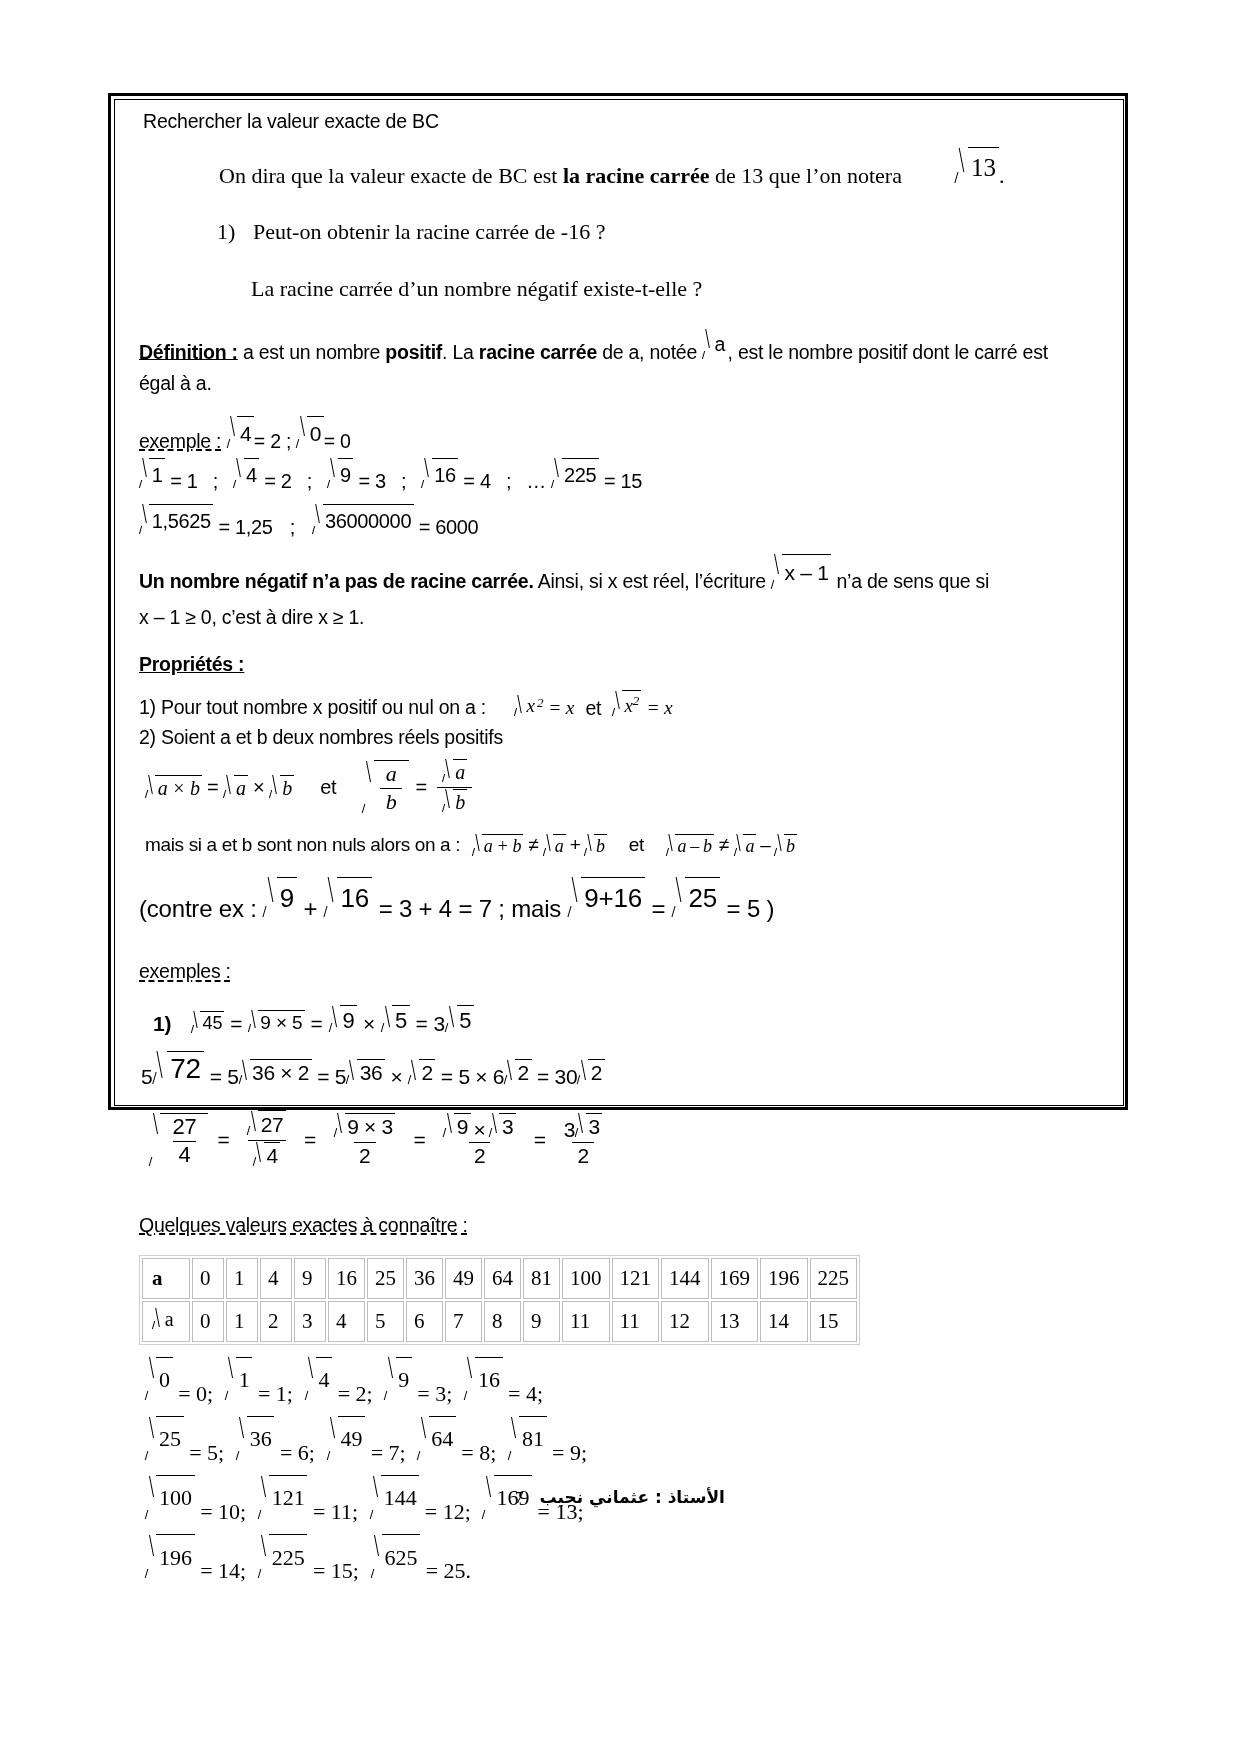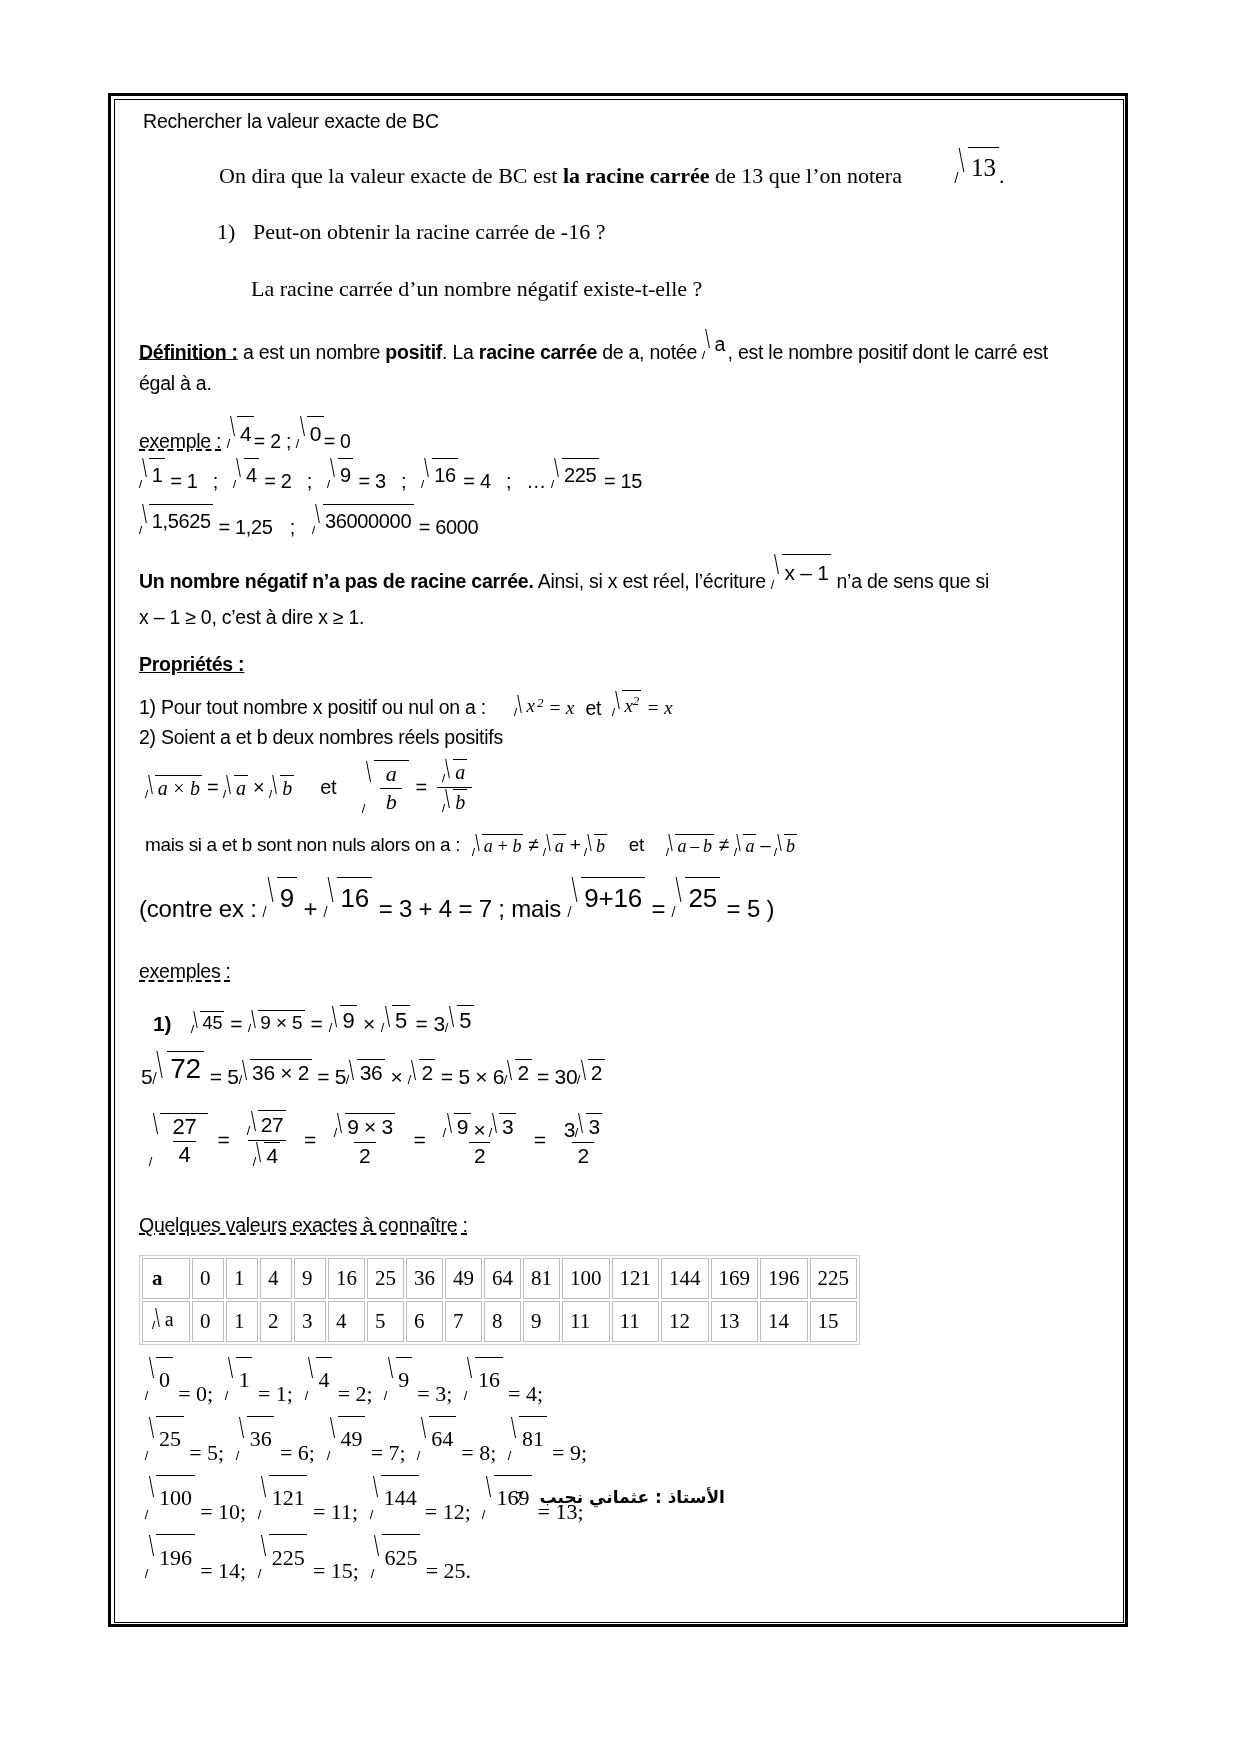--- a/index.html
+++ b/index.html
@@ -21,21 +21,21 @@
     position: absolute;
     left: 0; top: 0;
     width: 1240px;
     height: 1754px;
   }
   .content-frame {
     position: absolute;
     left: 108px;
     top: 93px;
     width: 1020px;
-    height: 1534px;
+    height: 1017px;
     border: 3px solid #000;
     box-sizing: border-box;
     background: #fff;
   }
   .content-frame::after {
     content: "";
     position: absolute;
     left: 3px; top: 3px;
     width: calc(100% - 6px);
     height: calc(100% - 6px);

